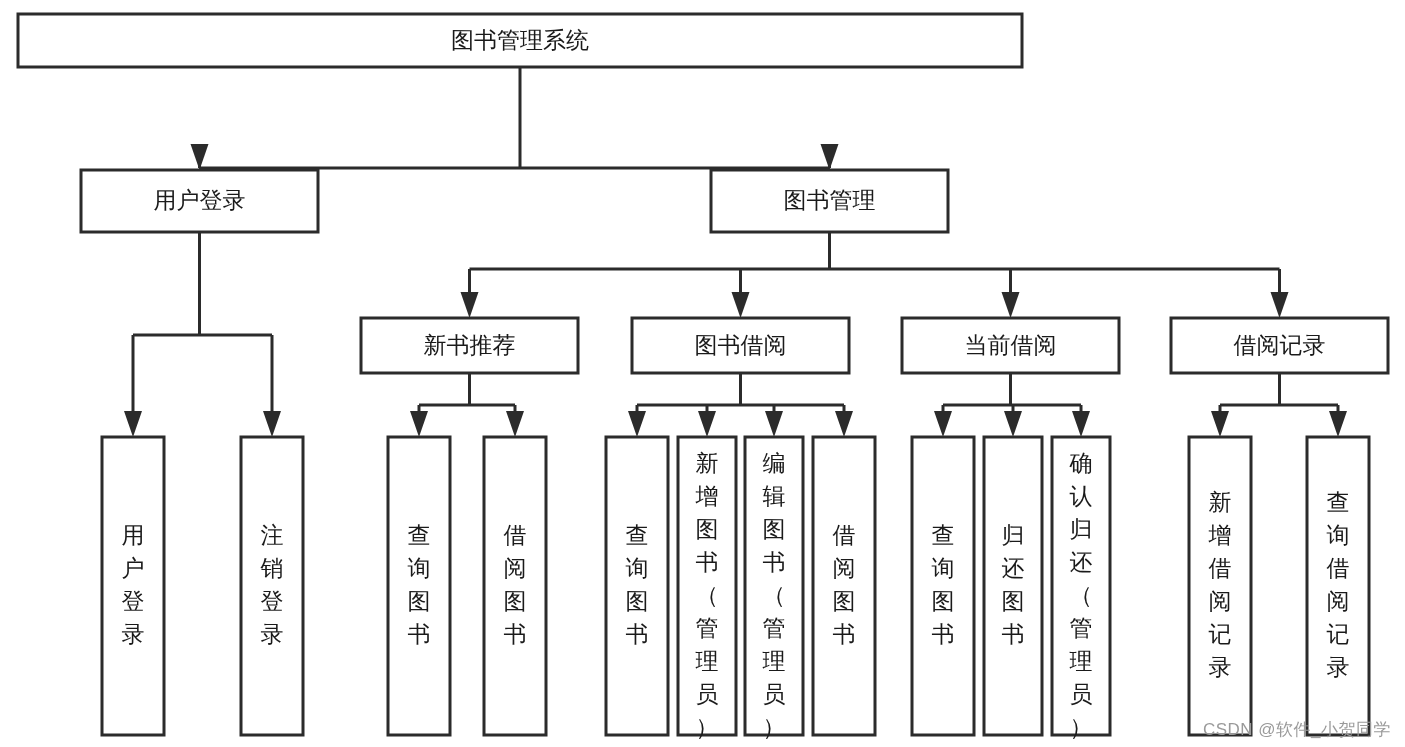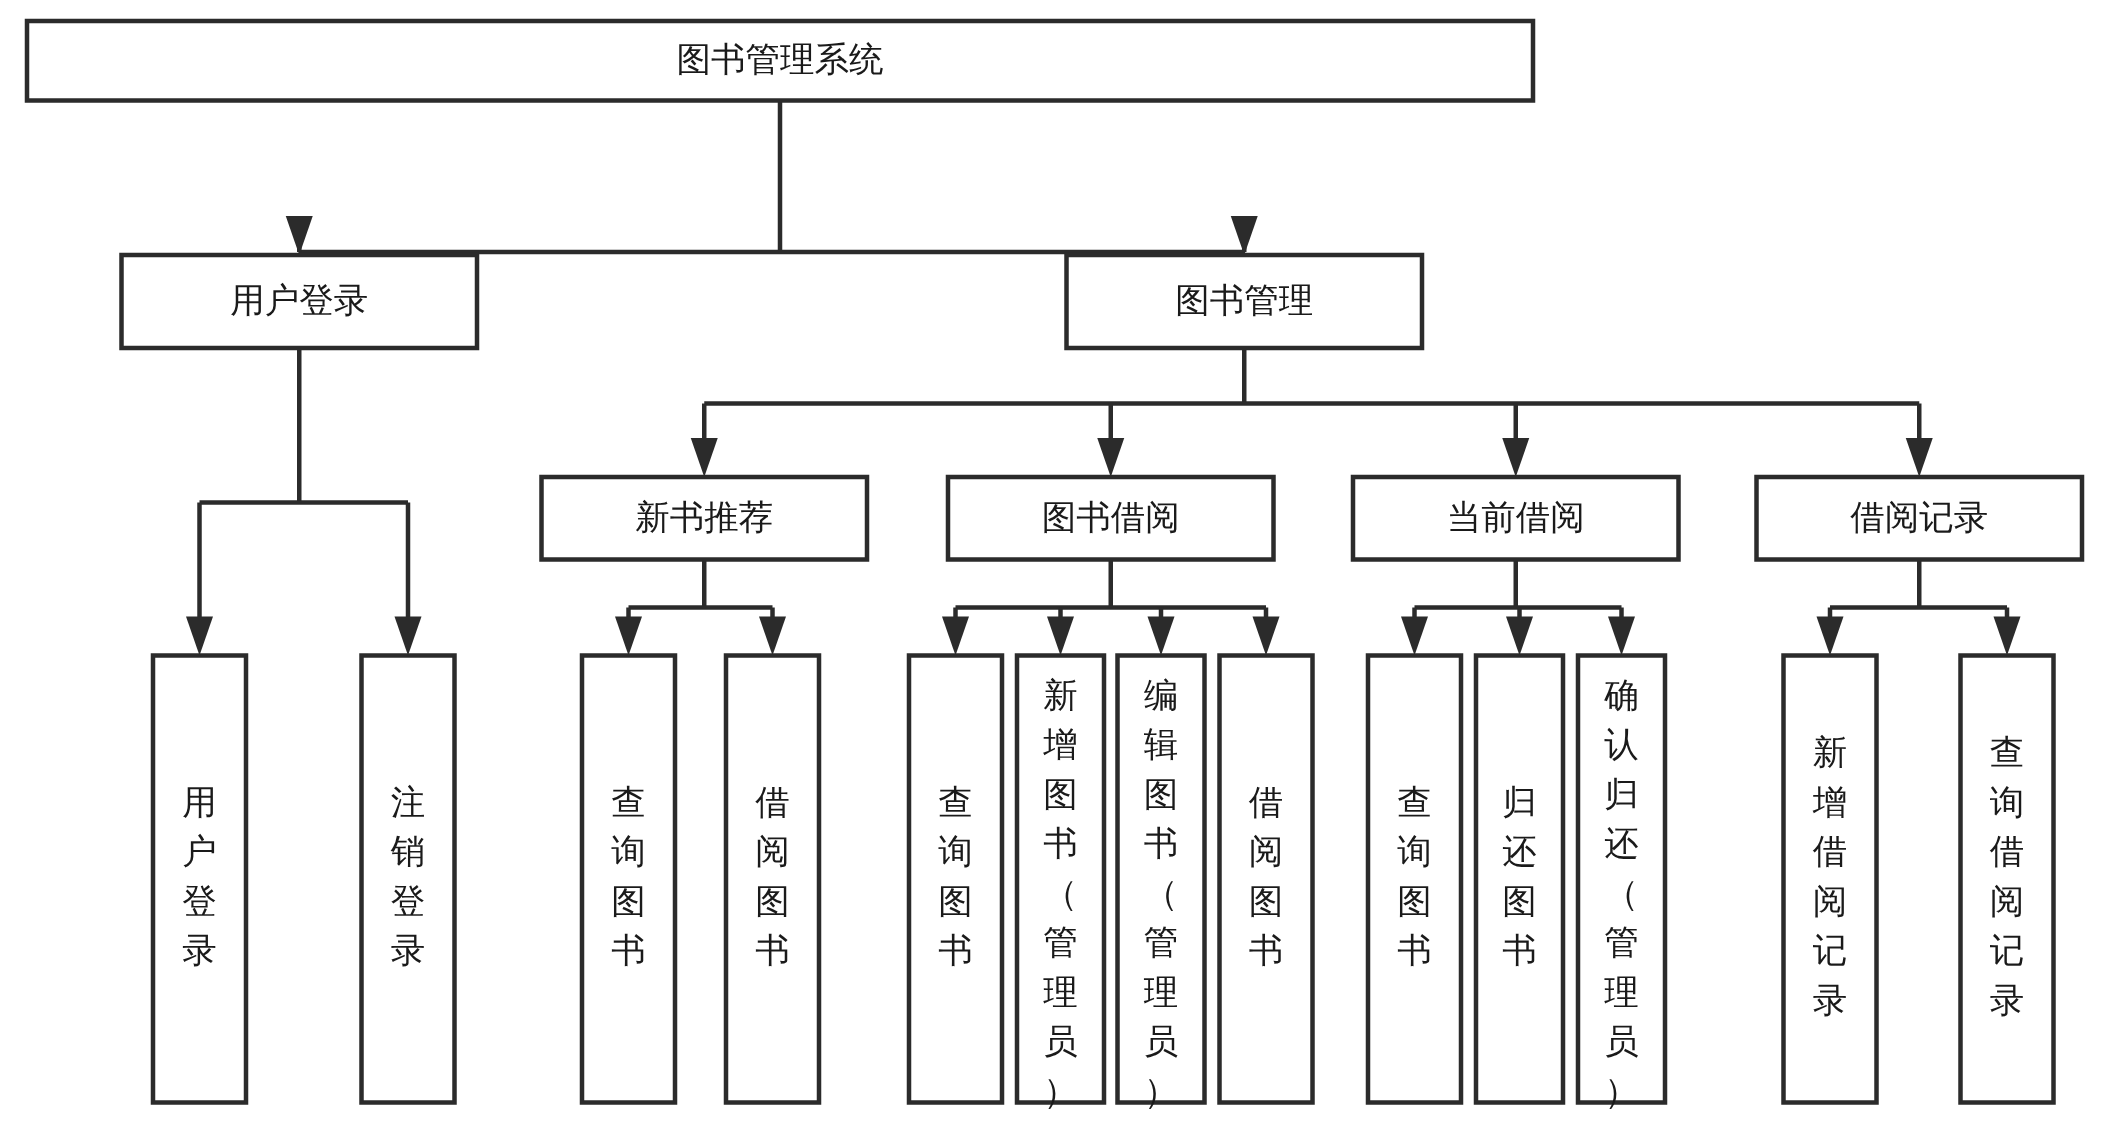--- a/index.html
+++ b/index.html
@@ -263,13 +263,14 @@
           <text x="1338" y="503.5" class="node-label-h">查</text>
           <text x="1338" y="536.5" class="node-label-h">询</text>
           <text x="1338" y="569.5" class="node-label-h">借</text>
           <text x="1338" y="602.5" class="node-label-h">阅</text>
           <text x="1338" y="635.5" class="node-label-h">记</text>
           <text x="1338" y="668.5" class="node-label-h">录</text>
           <title>查询借阅记录</title>
         </g>
       </g>
   </svg>
+  <div class="watermark">CSDN @软件_小贺同学</div>
 </div>
 
 </body></html>

